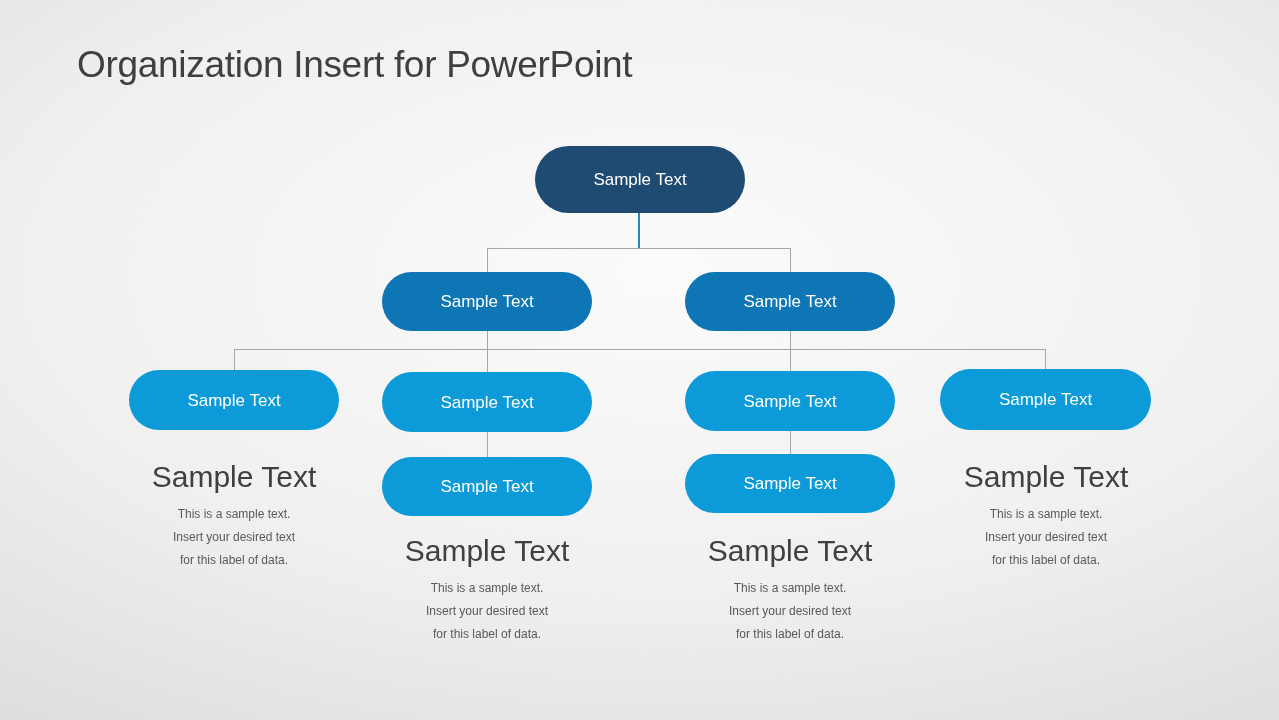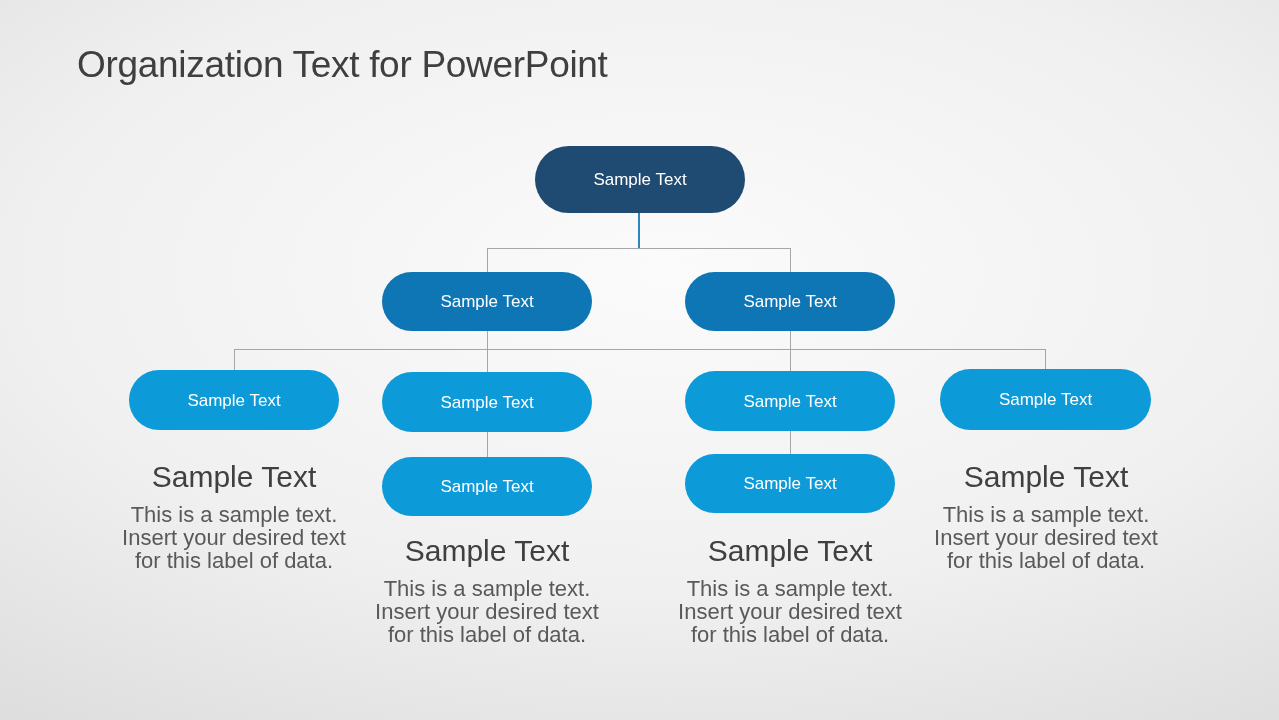--- a/index.html
+++ b/index.html
@@ -31,31 +31,31 @@
   .conn-v.accent { width:2px; background:var(--connector-accent,#2E86C0); }
   .caption { position:absolute; width:230px; text-align:center; }
   .caption h2 {
     margin:0 0 10px 0;
     font-size:30px; font-weight:400; line-height:1.05;
     color:var(--heading-text,#404040);
     white-space:nowrap;
   }
   .caption p {
     margin:0;
-    font-size:22px; line-height:23px; font-weight:400;
+    font-size:12px; line-height:23px; font-weight:400;
     color:var(--body-text,#595959);
     white-space:nowrap;
   }
 </style>
 </head>
 <body>
 
 <div class="slide">
 
-  <h1 class="title">Organization Text for PowerPoint</h1>
+  <h1 class="title">Organization Insert for PowerPoint</h1>
 
   <div class="node l1" style="left:535px;top:146px;width:210px;height:67px;">Sample Text</div>
 
   <div class="conn-v accent" style="left:638px;top:213px;height:36px;"></div>
   <div class="conn-h" style="left:487px;top:248px;width:304px;"></div>
   <div class="conn-v" style="left:487px;top:248px;height:25px;"></div>
   <div class="conn-v" style="left:790px;top:248px;height:25px;"></div>
 
   <div class="node l2" style="left:382px;top:272px;width:210px;height:59px;">Sample Text</div>
   <div class="node l2" style="left:685px;top:272px;width:210px;height:59px;">Sample Text</div>

